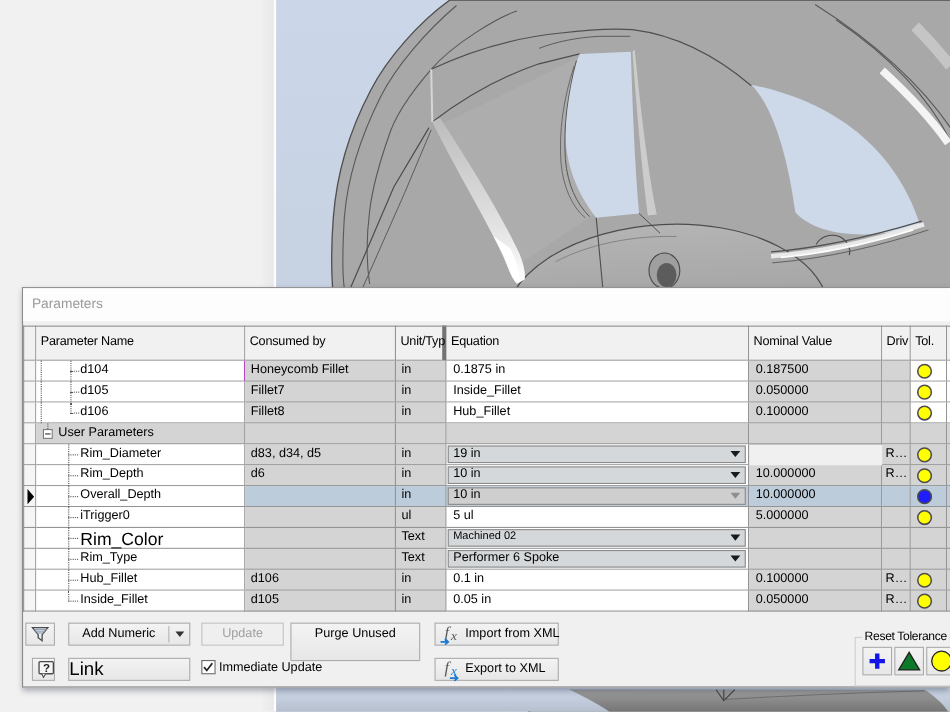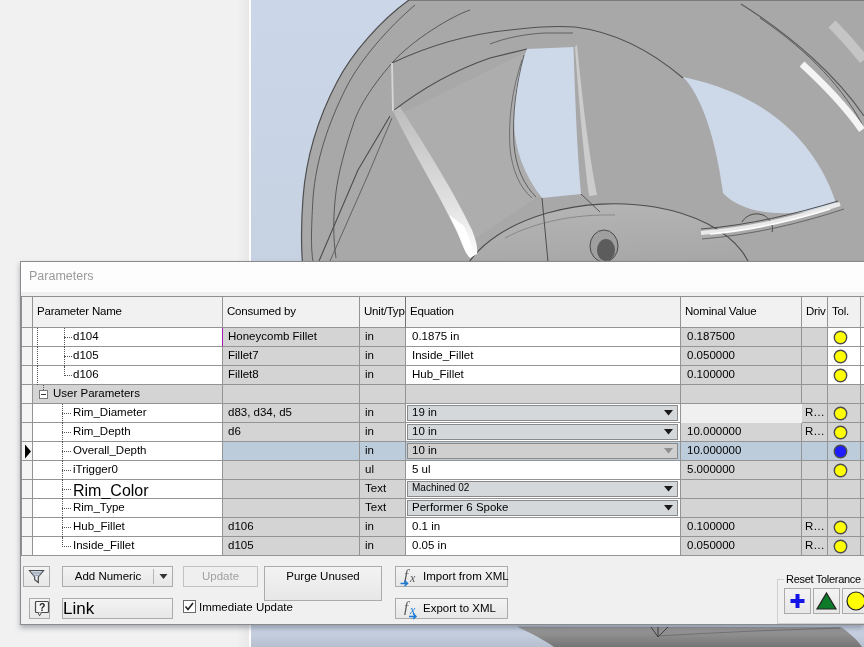--- a/index.html
+++ b/index.html
@@ -74,21 +74,21 @@
   <div style="position:absolute;left:0;top:0;width:844px;height:30px;background:#fdfdfd"></div>
   <div style="position:absolute;left:8px;top:7px;font-size:12.5px;color:#9a9a9a">Parameters</div>
 </div>
 <div style="position:absolute;left:21px;top:296px;width:12px;height:32px;background:#f1f1f1;border-right:1px solid #949494;border-bottom:1px solid #949494;box-sizing:border-box;"></div>
 <div style="position:absolute;left:33px;top:296px;width:190px;height:32px;background:#f1f1f1;border-right:1px solid #949494;border-bottom:1px solid #949494;box-sizing:border-box;">
     <span style="position:absolute;left:4px;top:9px;font-size:11.5px;color:#000;white-space:nowrap;letter-spacing:-0.2px">Parameter Name</span>
   </div>
 <div style="position:absolute;left:223px;top:296px;width:137px;height:32px;background:#f1f1f1;border-right:1px solid #949494;border-bottom:1px solid #949494;box-sizing:border-box;">
     <span style="position:absolute;left:4px;top:9px;font-size:11.5px;color:#000;white-space:nowrap;letter-spacing:-0.2px">Consumed by</span>
   </div>
-<div style="position:absolute;left:360px;top:296px;width:46px;height:32px;background:#f1f1f1;border-right:1px solid #737373;border-bottom:1px solid #949494;box-sizing:border-box;">
+<div style="position:absolute;left:360px;top:296px;width:46px;height:32px;background:#f1f1f1;border-right:4px solid #737373;border-bottom:1px solid #949494;box-sizing:border-box;">
     <span style="position:absolute;left:4px;top:9px;font-size:11.5px;color:#000;white-space:nowrap;letter-spacing:-0.2px">Unit/Typ</span>
   </div>
 <div style="position:absolute;left:406px;top:296px;width:275px;height:32px;background:#f1f1f1;border-right:1px solid #949494;border-bottom:1px solid #949494;box-sizing:border-box;">
     <span style="position:absolute;left:4px;top:9px;font-size:11.5px;color:#000;white-space:nowrap;letter-spacing:-0.2px">Equation</span>
   </div>
 <div style="position:absolute;left:681px;top:296px;width:121px;height:32px;background:#f1f1f1;border-right:1px solid #949494;border-bottom:1px solid #949494;box-sizing:border-box;">
     <span style="position:absolute;left:4px;top:9px;font-size:11.5px;color:#000;white-space:nowrap;letter-spacing:-0.2px">Nominal Value</span>
   </div>
 <div style="position:absolute;left:802px;top:296px;width:26px;height:32px;background:#f1f1f1;border-right:1px solid #949494;border-bottom:1px solid #949494;box-sizing:border-box;">
     <span style="position:absolute;left:4px;top:9px;font-size:11.5px;color:#000;white-space:nowrap;letter-spacing:-0.2px">Driv</span>

